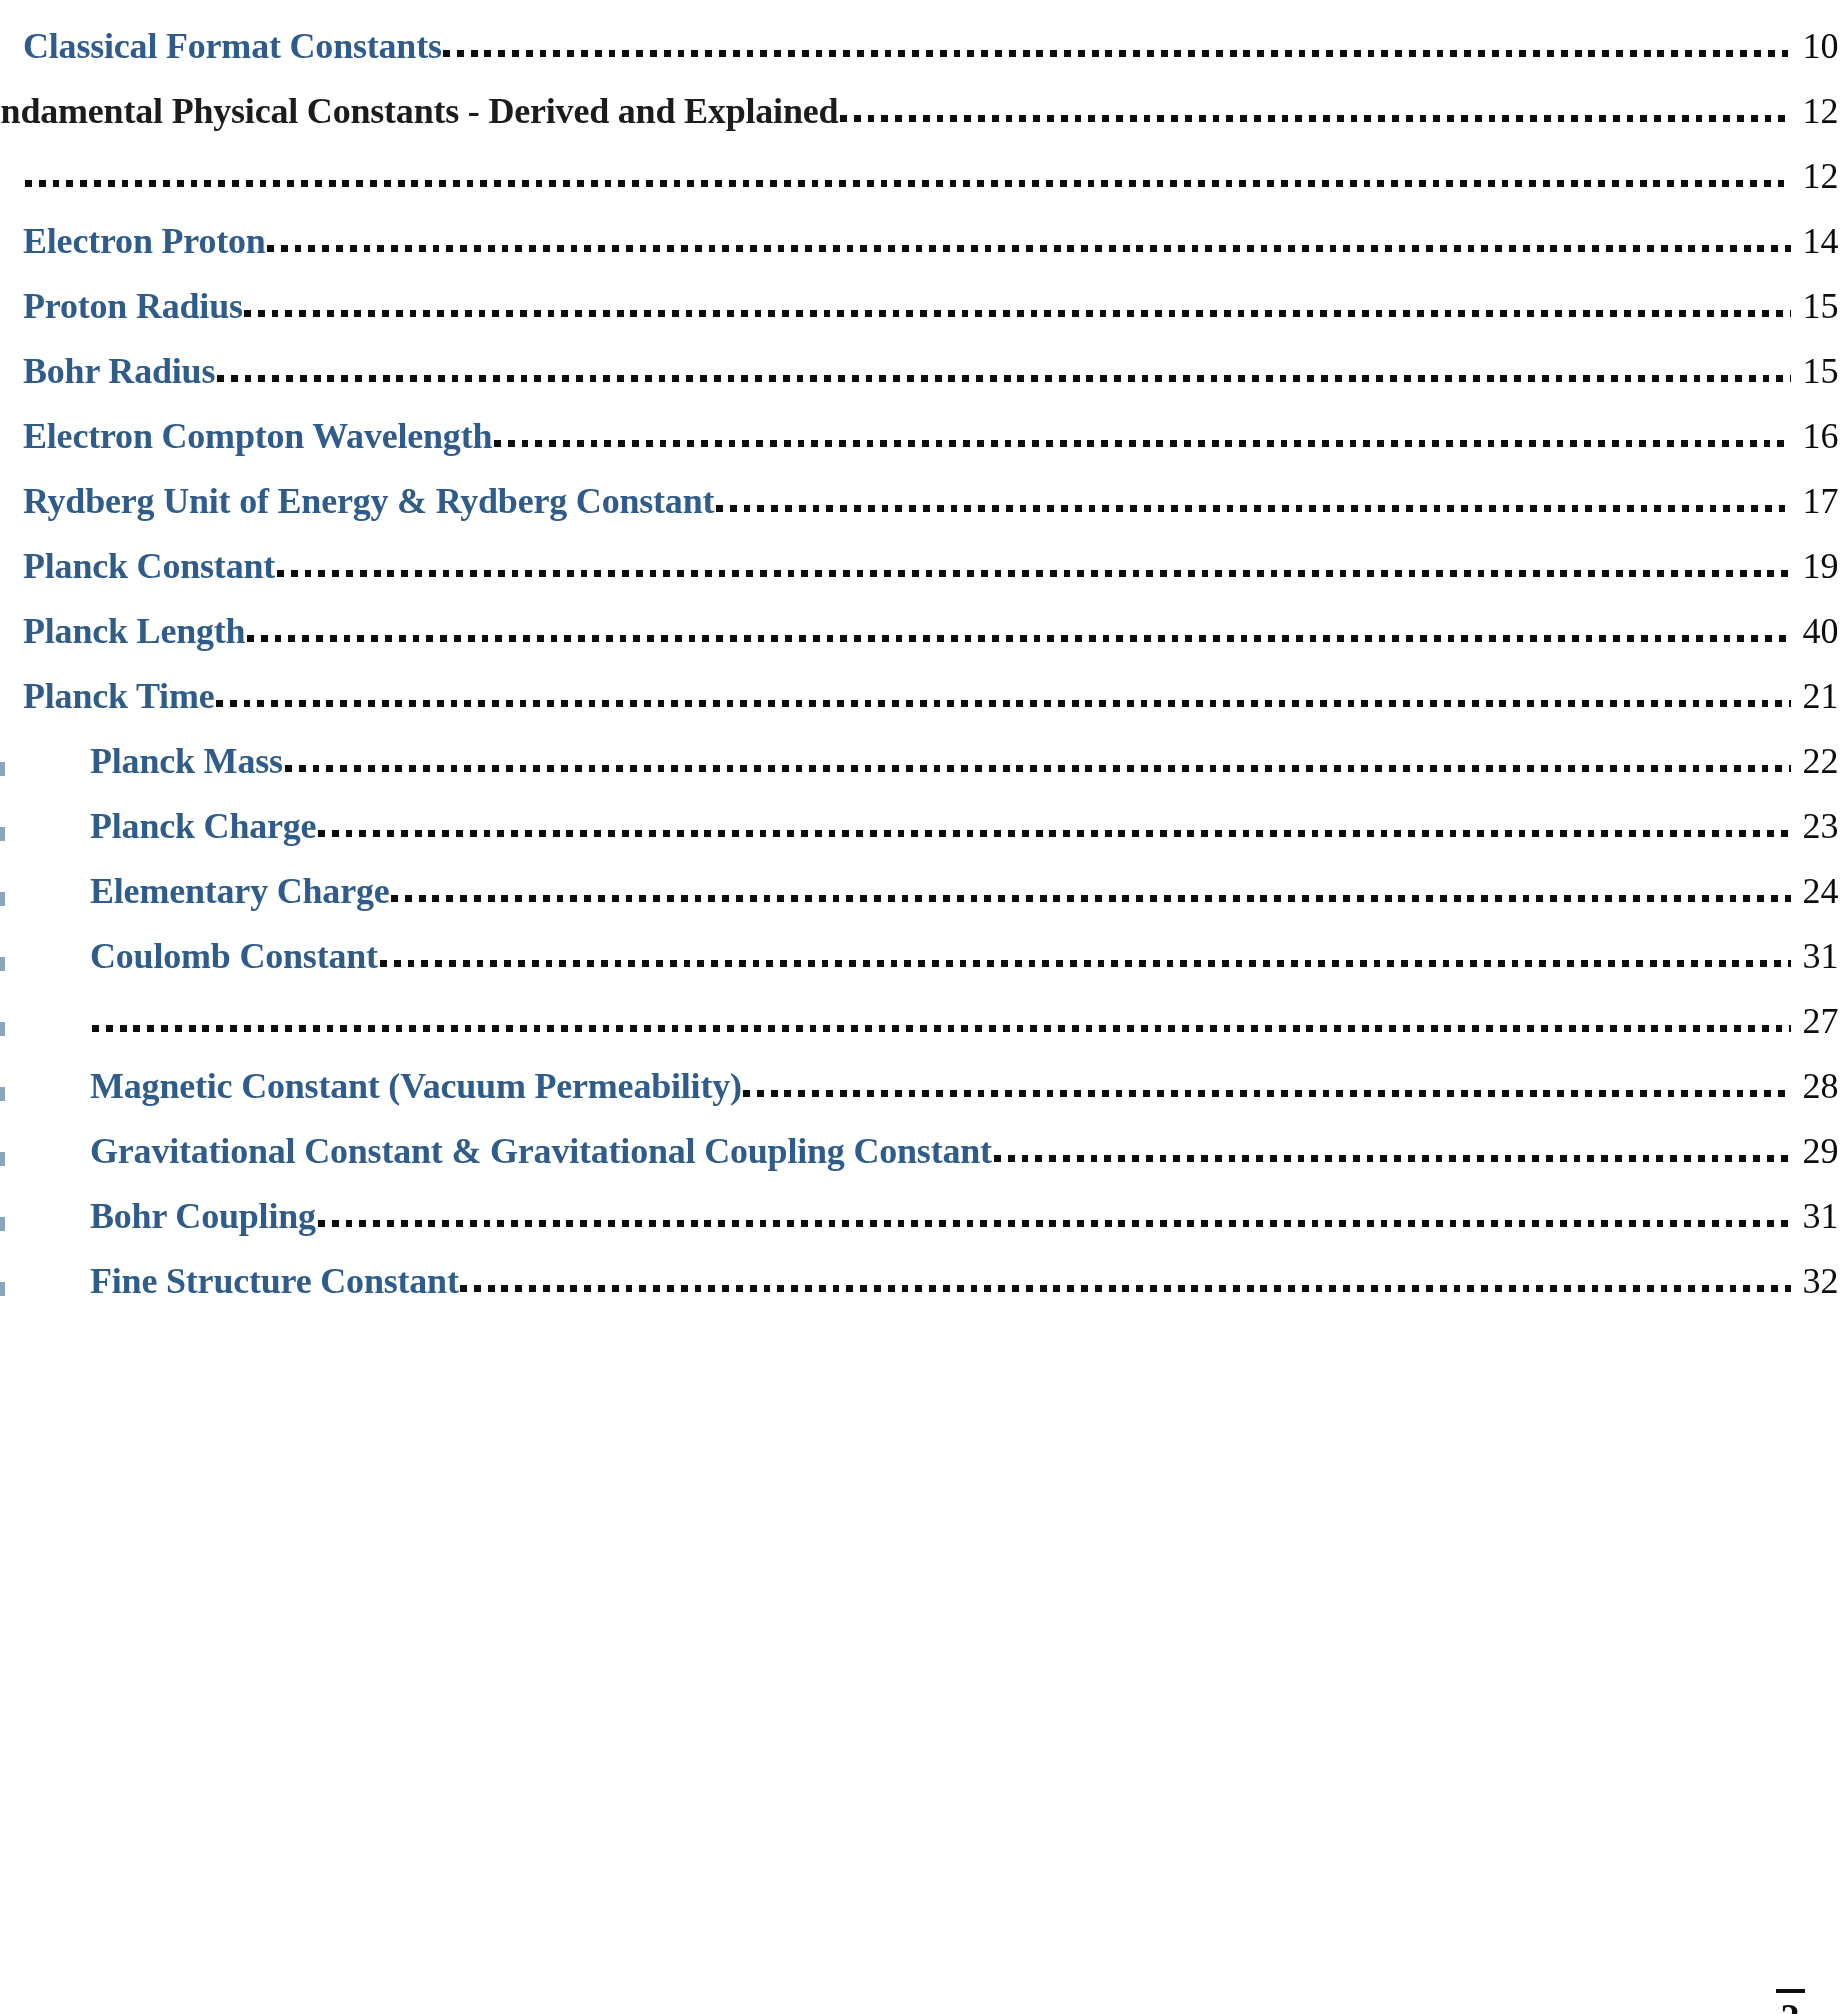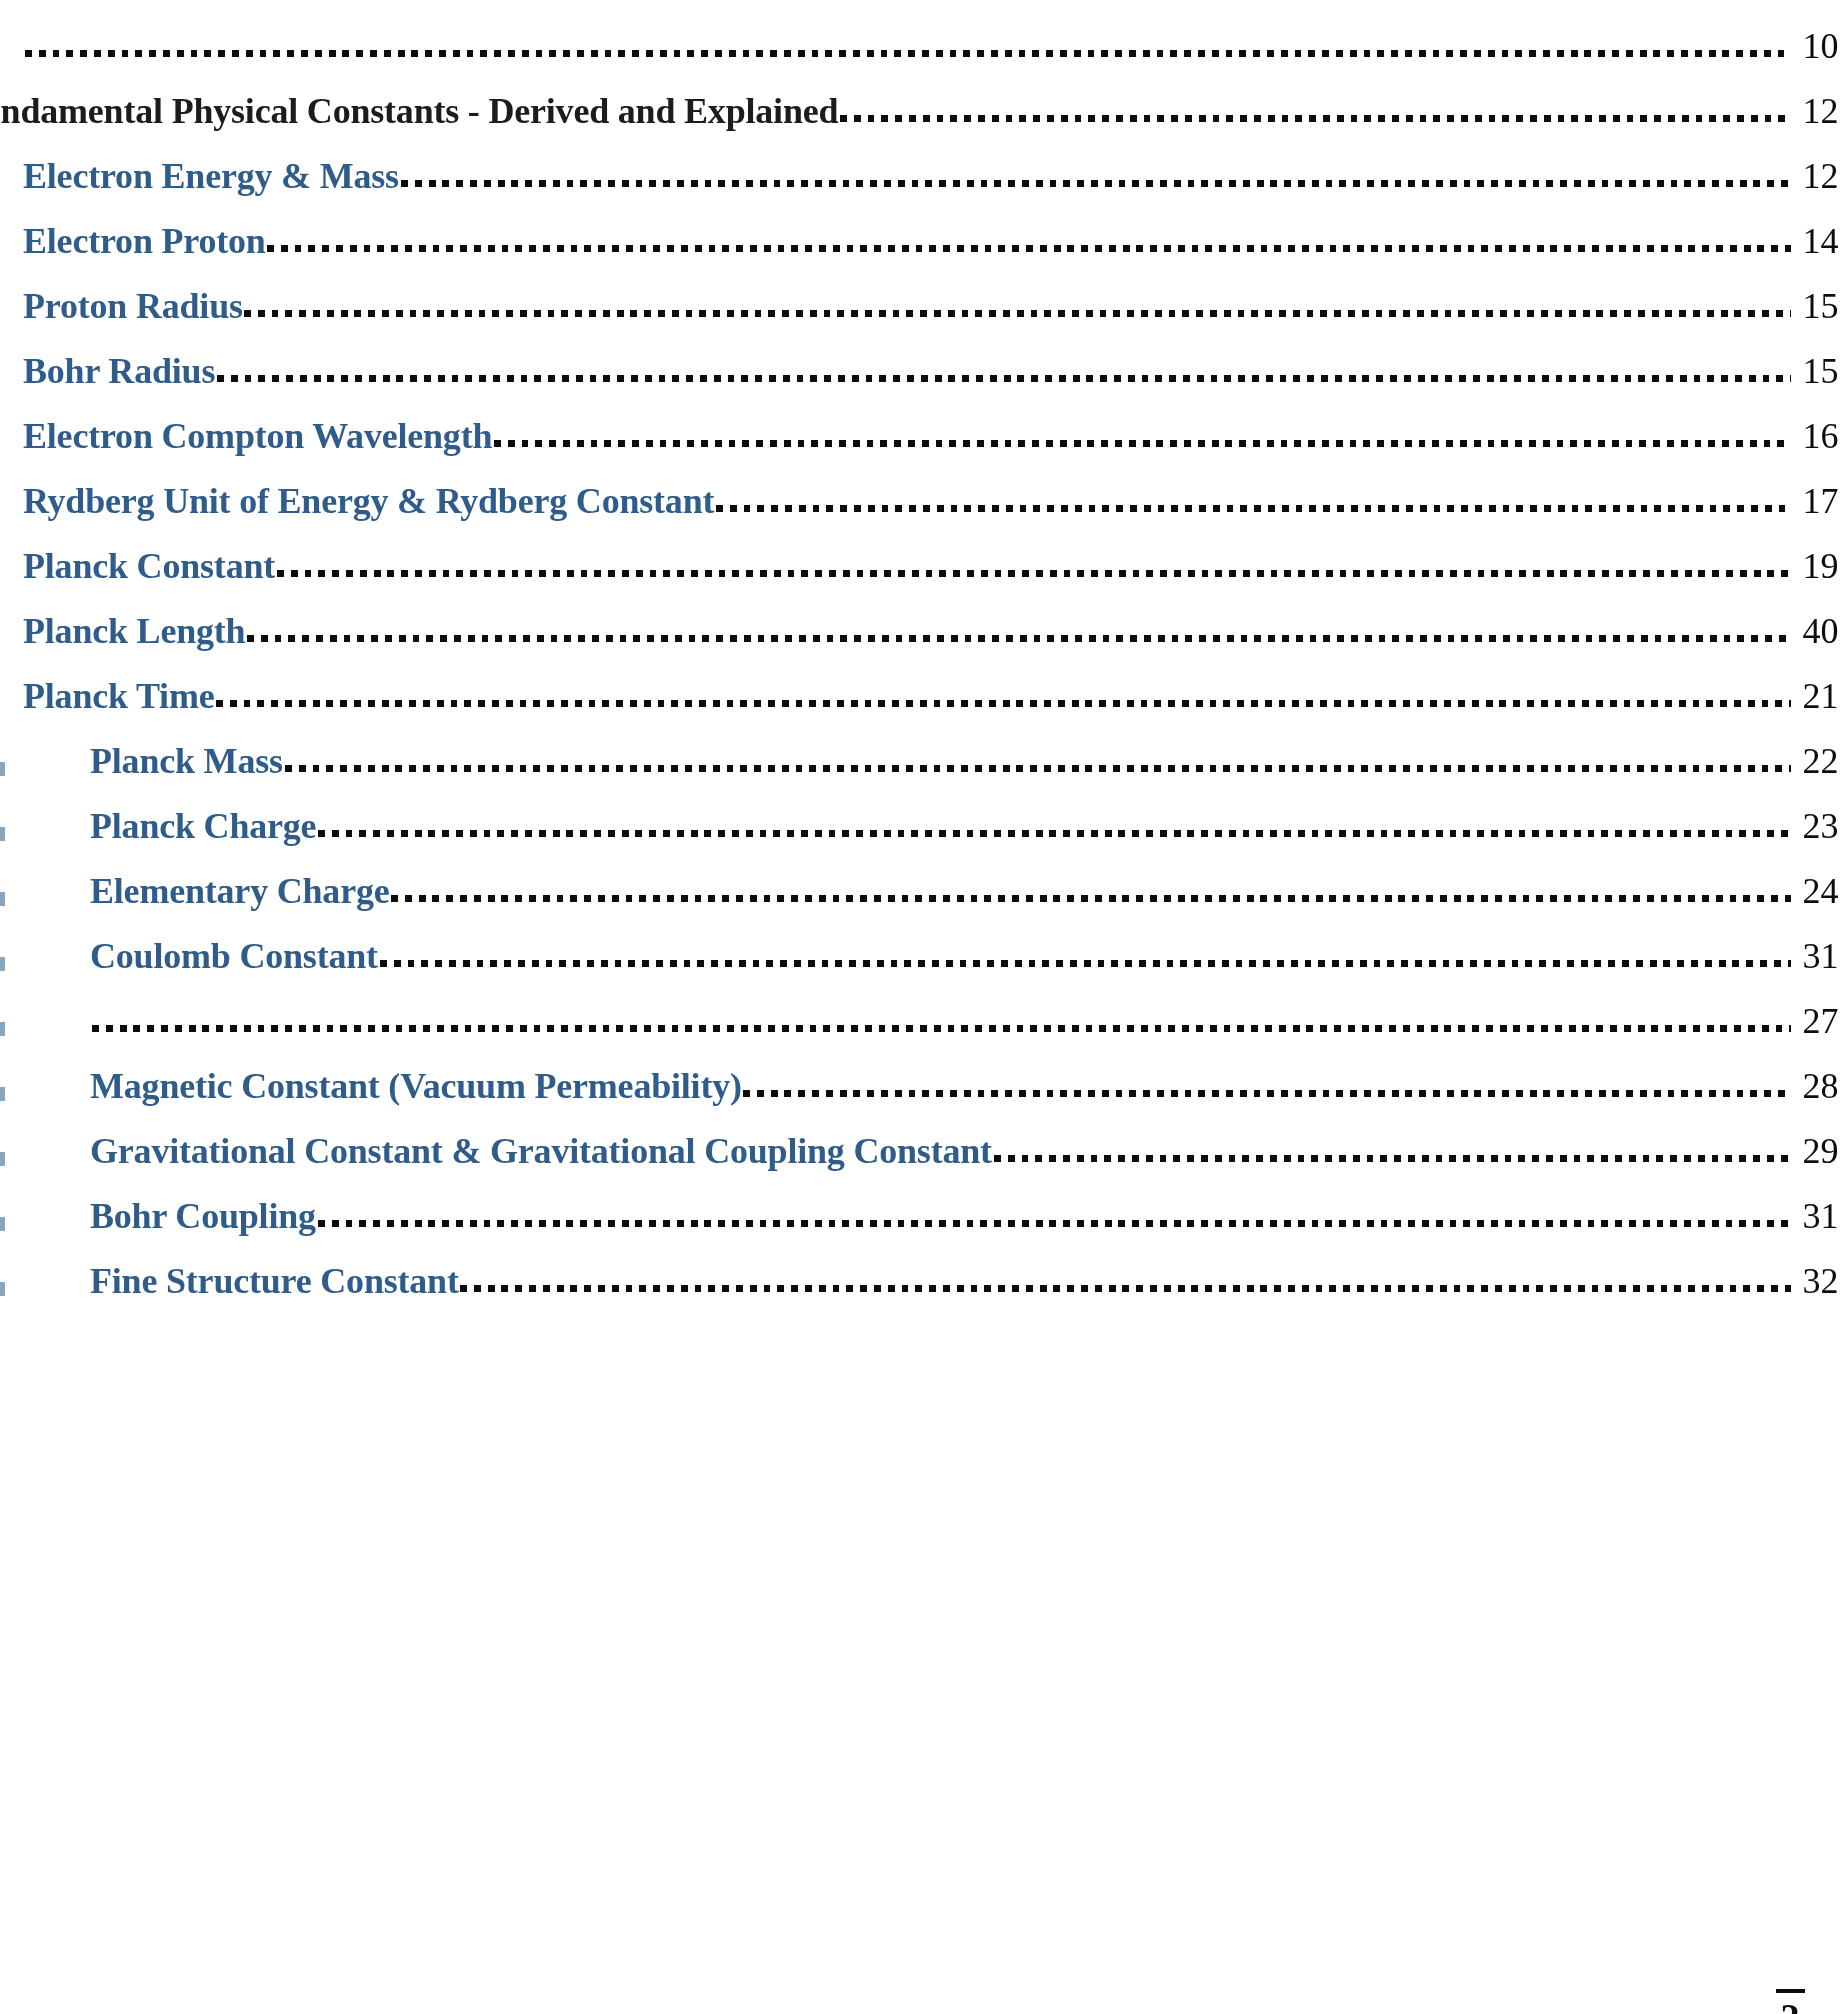--- a/index.html
+++ b/index.html
@@ -127,30 +127,30 @@
 </head>
 <body>
 
 <div id="page">
   <div id="doc">
       <div class="toc-row lvl2">
         <span class="toc-title">Constants and Variables</span>
         <span class="toc-page">9</span>
       </div>
       <div class="toc-row lvl3">
+        <span class="toc-title">Classical Format Constants</span>
         <span class="leader"></span>
         <span class="toc-page">10</span>
       </div>
       <div class="toc-row lvl1">
         <span class="toc-title">Fundamental Physical Constants - Derived and Explained</span>
         <span class="leader"></span>
         <span class="toc-page">12</span>
       </div>
       <div class="toc-row lvl2">
-        <span class="toc-title">Electron Energy &amp; Mass</span>
         <span class="leader"></span>
         <span class="toc-page">12</span>
       </div>
       <div class="toc-row lvl2">
         <span class="toc-title">Electron Proton</span>
         <span class="leader"></span>
         <span class="toc-page">14</span>
       </div>
       <div class="toc-row lvl2">
         <span class="toc-title">Proton Radius</span>

